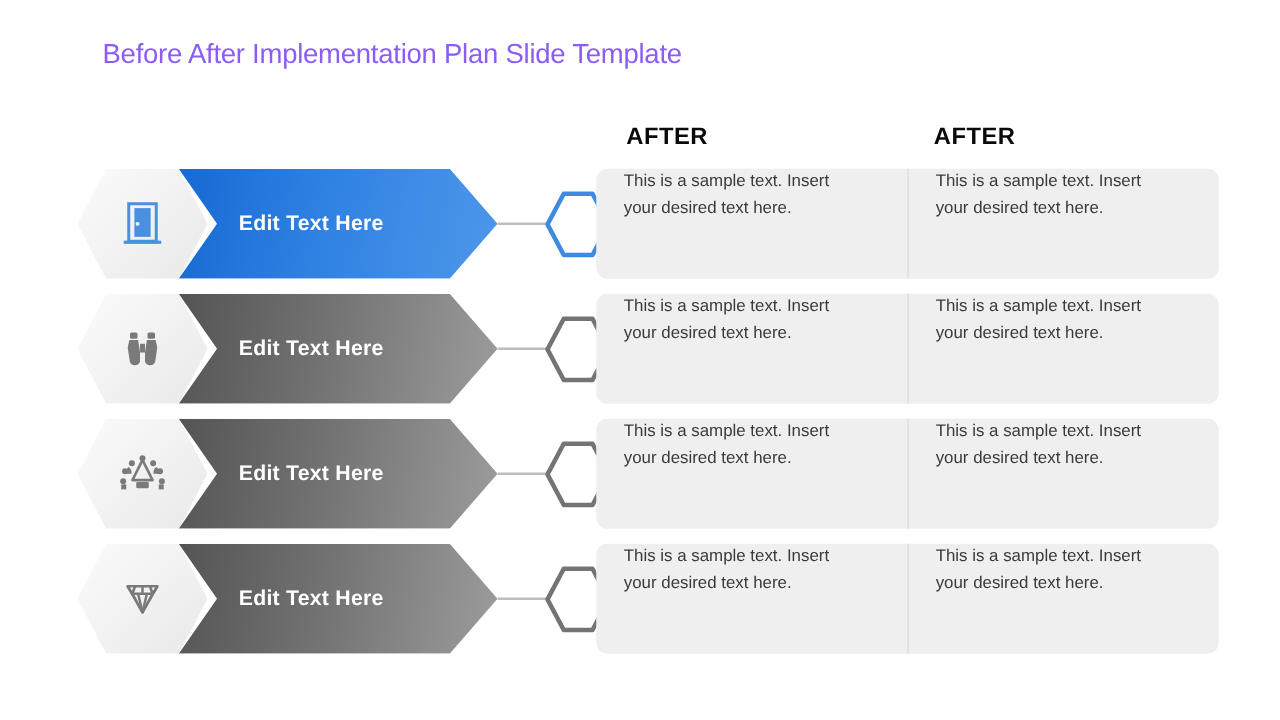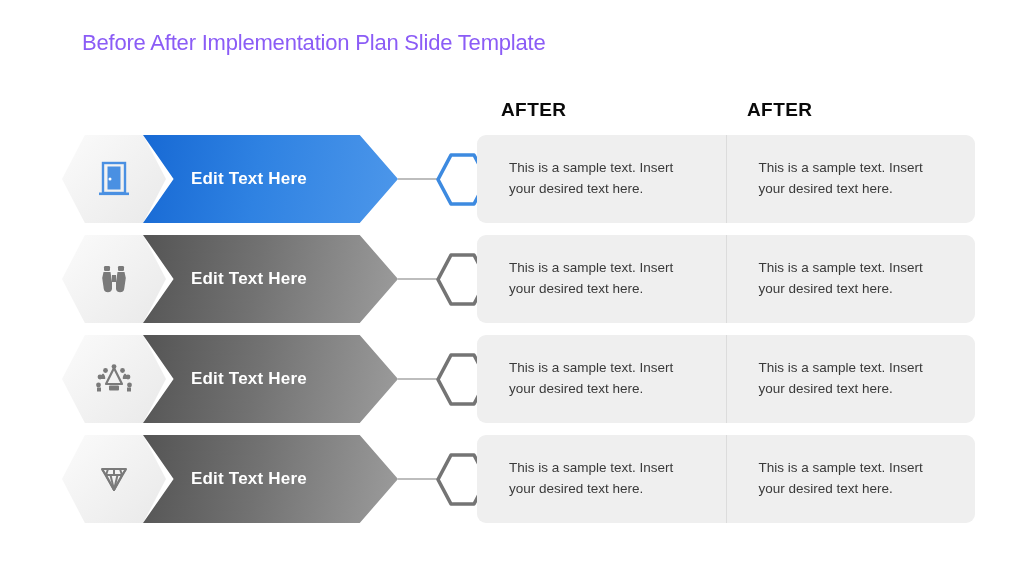--- a/index.html
+++ b/index.html
@@ -119,22 +119,21 @@
     top: 0;
     width: 498px;
     height: 88px;
     background: #efefef;
     border-radius: 9px;
     display: flex;
   }
   .panel-col {
     flex: 1;
     display: flex;
-    align-items: center;
-    padding: 0 32px;
+    padding: 0 22px;
     box-sizing: border-box;
   }
   .panel-col.right { border-left: 1px solid #dcdcdc; }
   .panel-text {
     font-size: 13.5px;
     line-height: 1.55;
     color: #3a3a3a;
     max-width: 180px;
   }
 </style>

